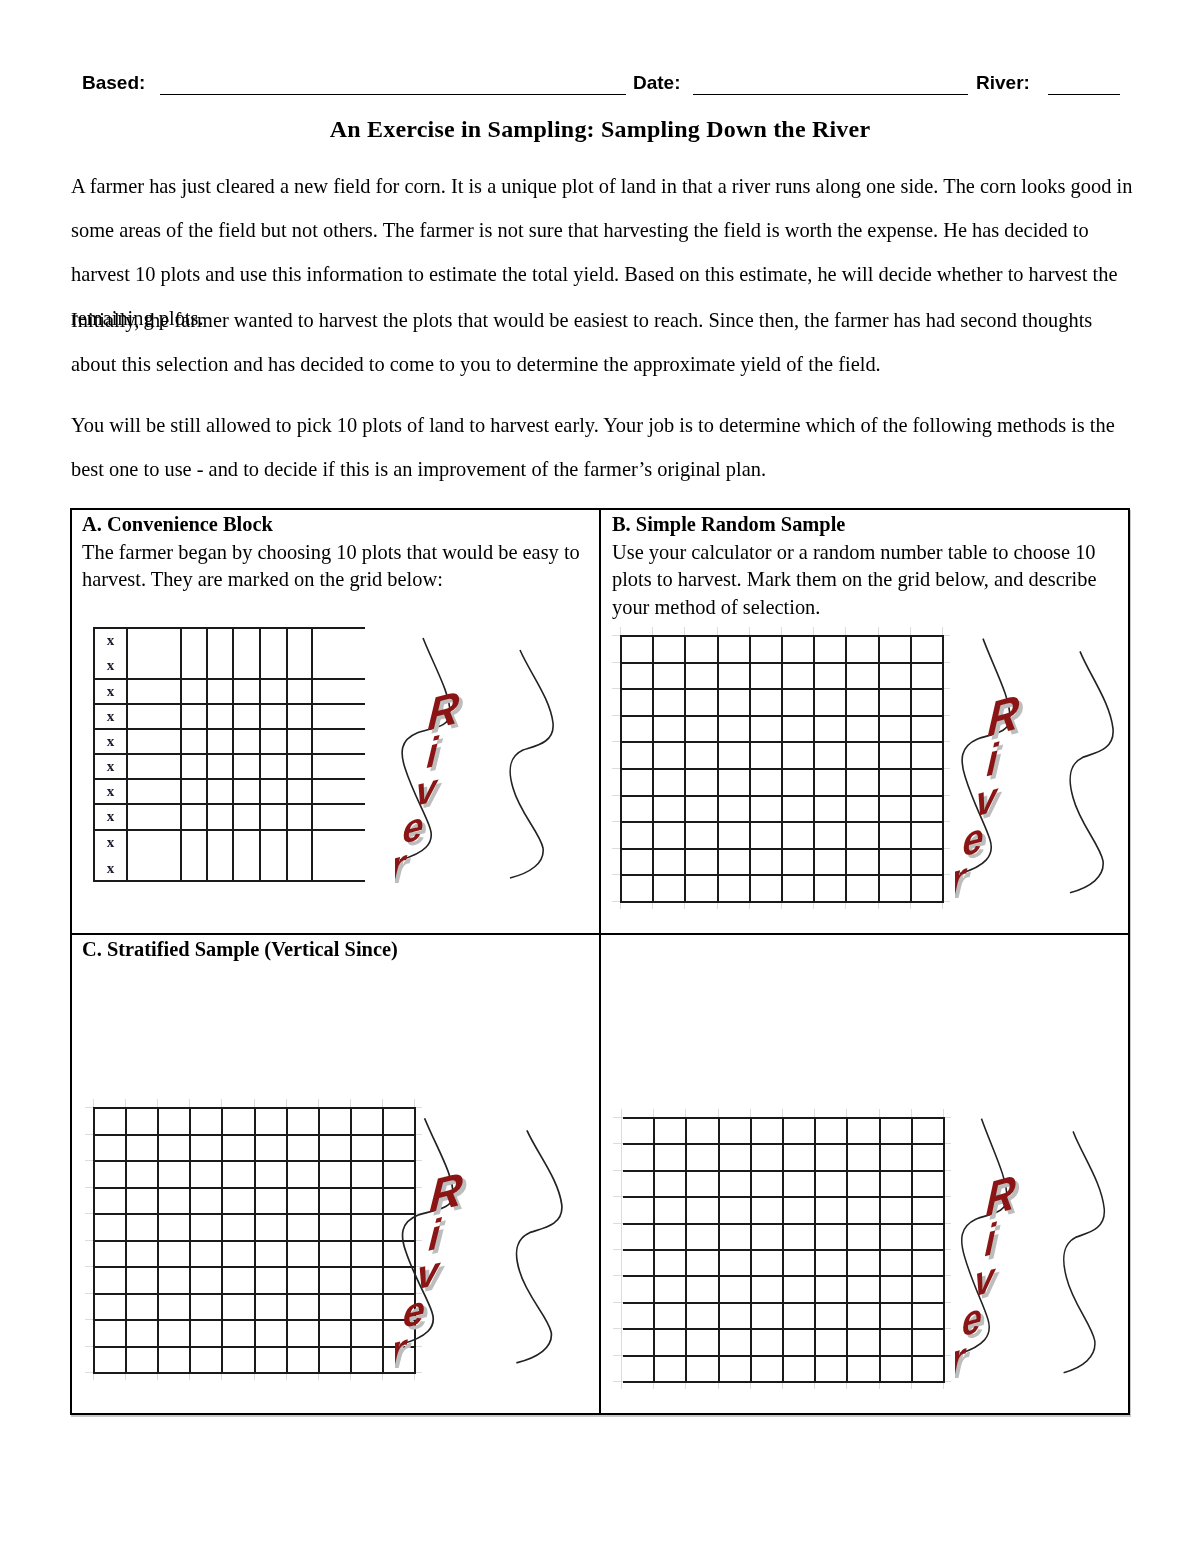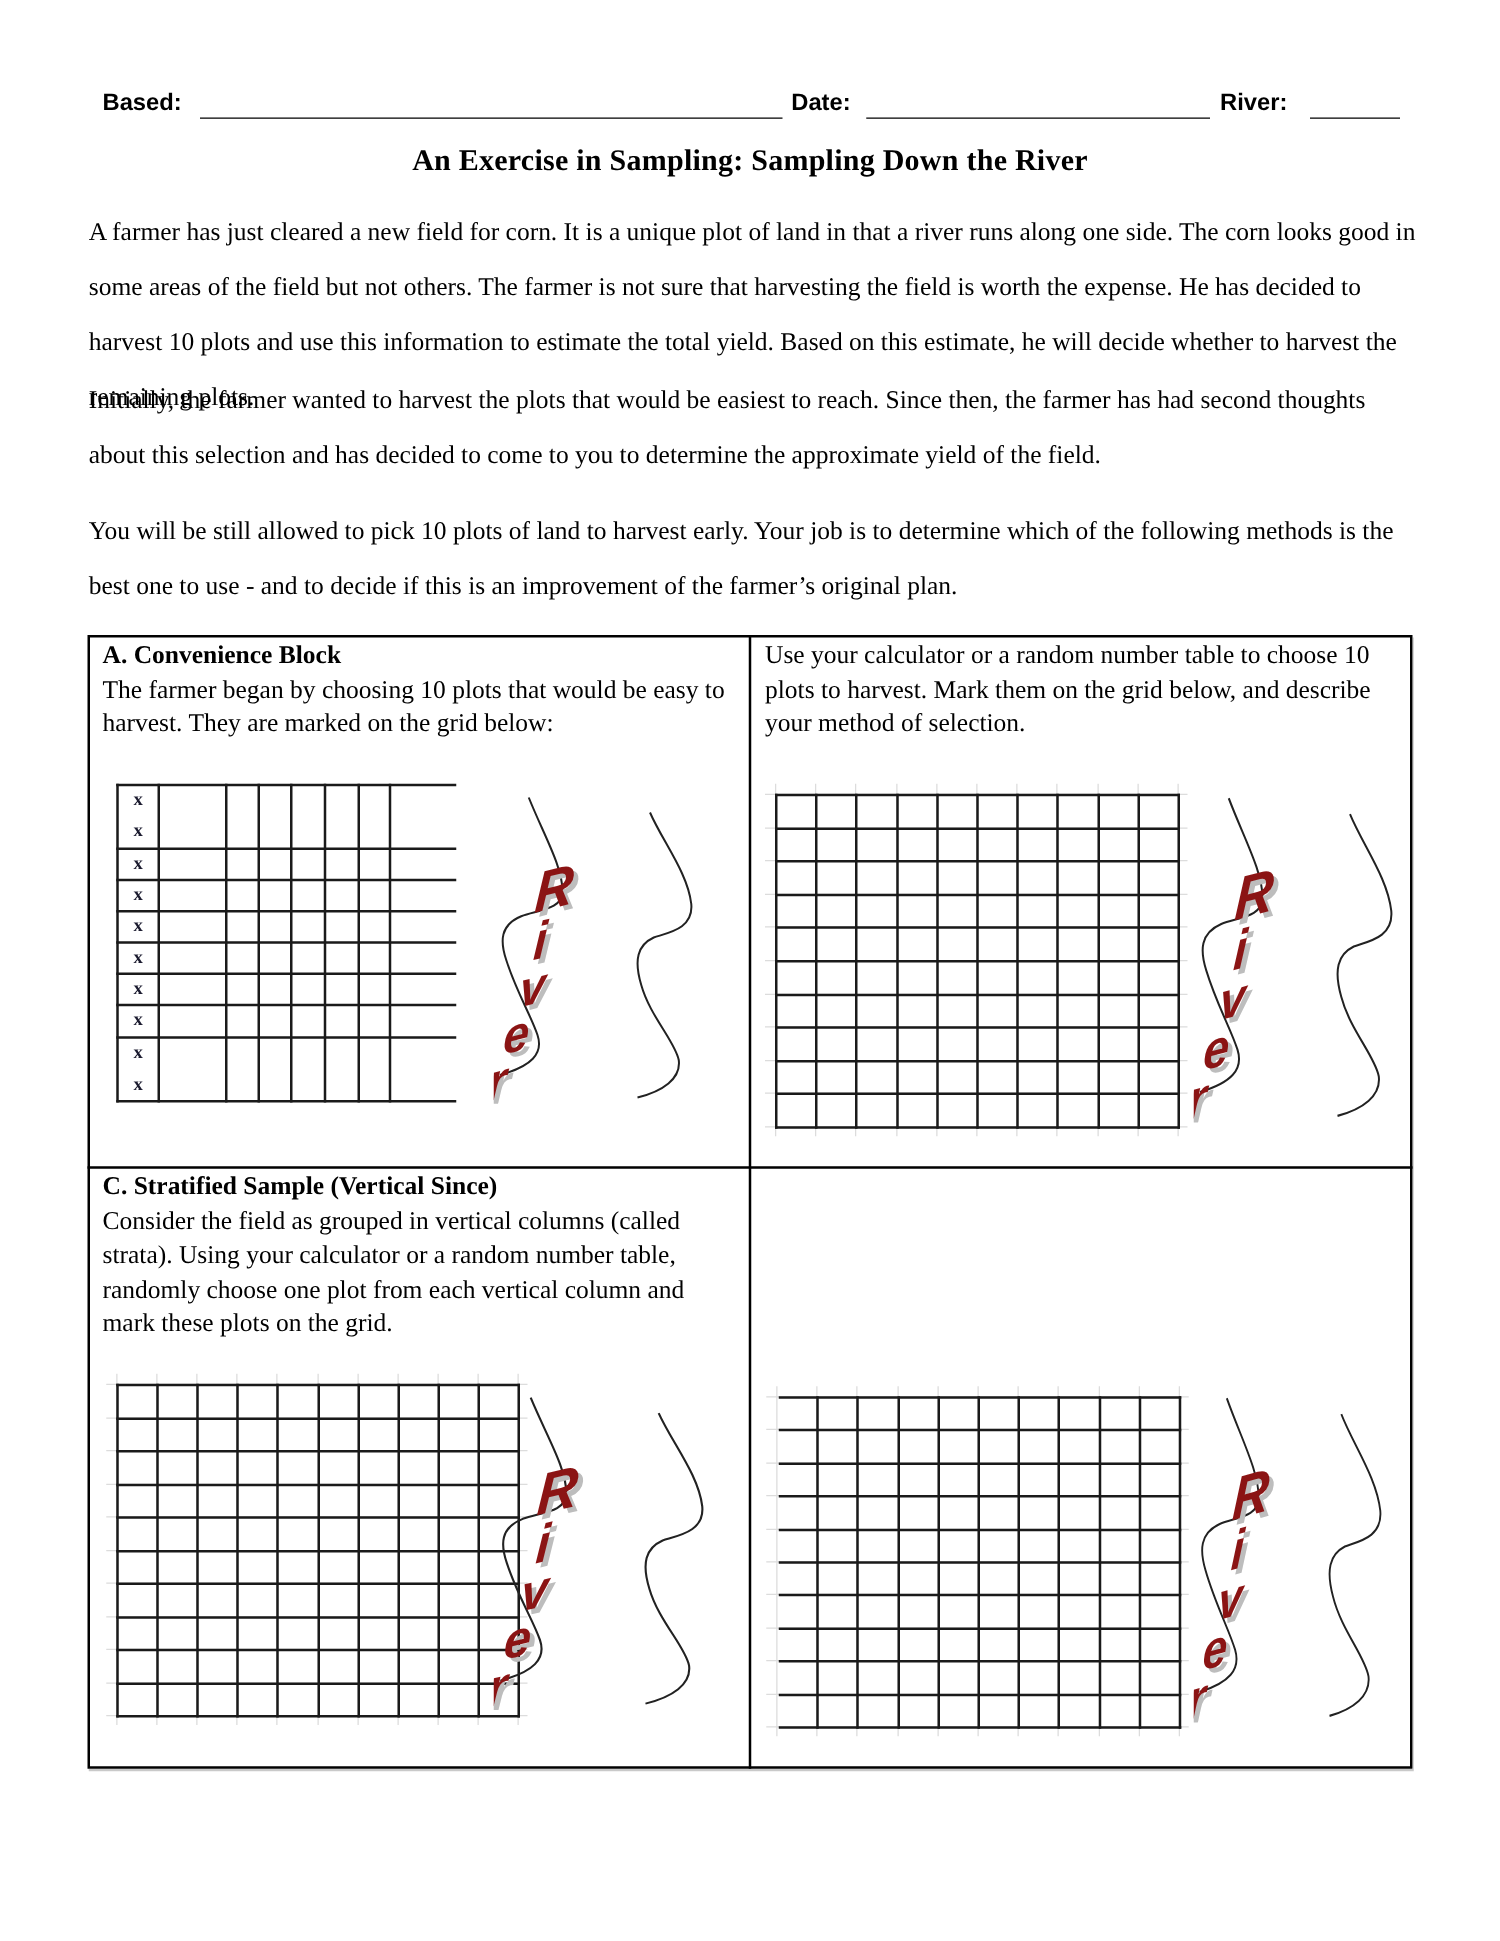--- a/index.html
+++ b/index.html
@@ -49,26 +49,26 @@
 <div class="abs tbl"></div>
 <div class="abs vdiv"></div>
 <div class="abs hdiv"></div>
 
 <div class="abs cell-text" style="left:82px; top:511px; width:512px;">
   <span class="head">A. Convenience Block</span>
   <span>The farmer began by choosing 10 plots that would be easy to harvest. They are marked on the grid below:</span>
 </div>
 
 <div class="abs cell-text" style="left:612px; top:511px; width:512px;">
+  <span class="head">B.  Simple Random Sample</span>
   <span>Use your calculator or a random number table to choose 10 plots to harvest.  Mark them on the grid below, and describe your method of selection.</span>
 </div>
 
 <div class="abs cell-text" style="left:82px; top:936px; width:512px;">
   <span class="head">C.  Stratified Sample (Vertical Since)</span>
-  <span>Consider the field as grouped in vertical columns (called strata).  Using your calculator or a random number table, randomly choose one plot from each vertical column and mark these plots on the grid.</span>
 </div>
 
 <div class="abs cell-text" style="left:612px; top:936px; width:512px;">
 </div>
 
 <div id="grid-a">
     <div class="grid-line" style="left: 93px; top: 627px; width: 2px; height: 255px;"></div>
     <div class="grid-line" style="left: 126px; top: 627px; width: 2px; height: 255px;"></div>
     <div class="grid-line" style="left: 180px; top: 627px; width: 2px; height: 255px;"></div>
     <div class="grid-line" style="left: 206px; top: 627px; width: 2px; height: 255px;"></div>

